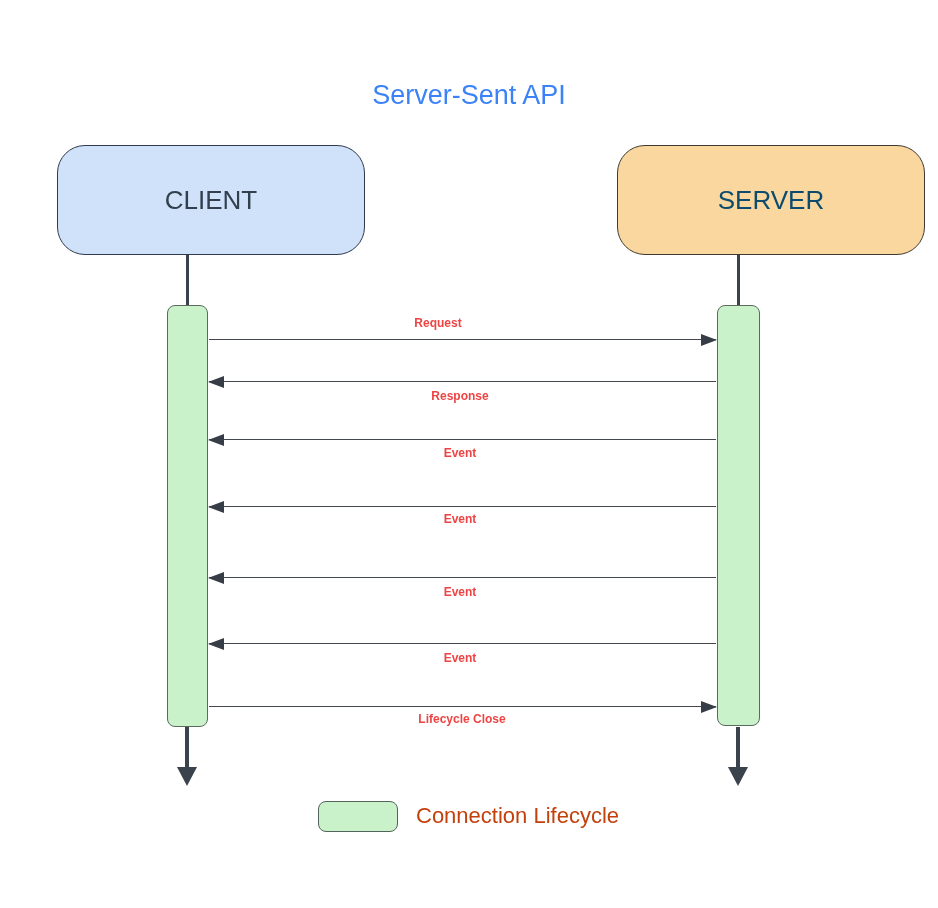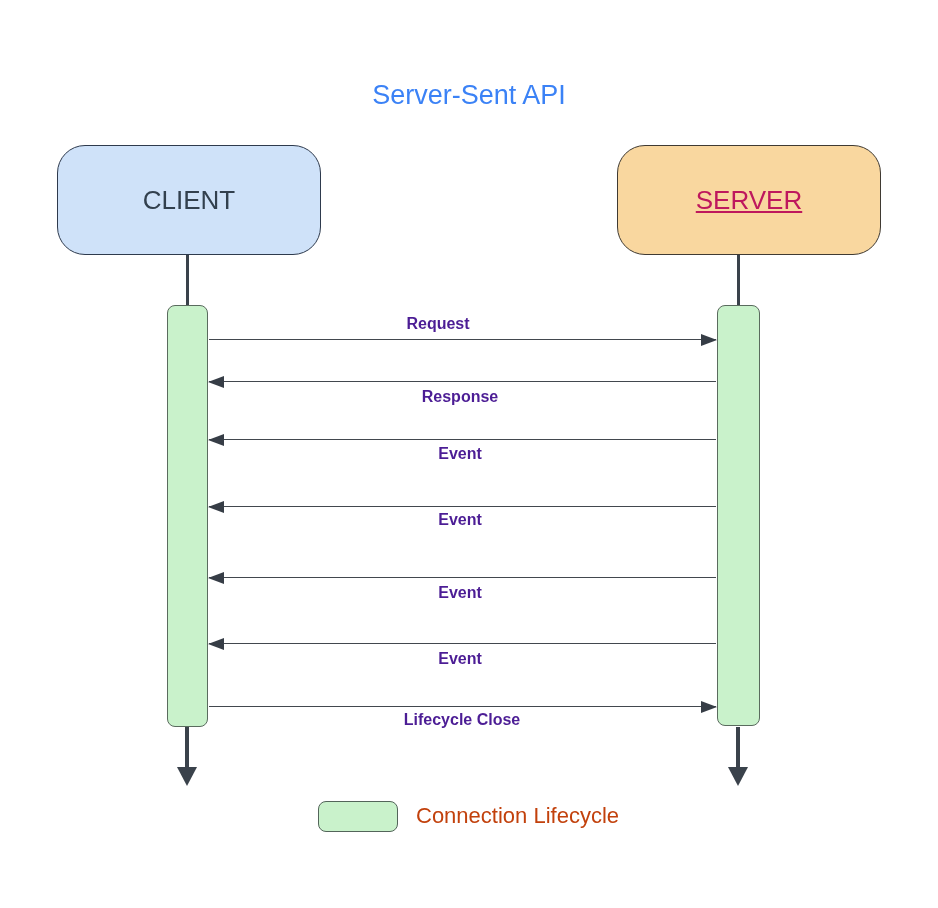--- a/index.html
+++ b/index.html
@@ -22,41 +22,40 @@
     width: 100%;
     text-align: center;
     font-size: 27px;
     font-weight: normal;
     color: #3b82f6;
     line-height: 32px;
   }
   .actor {
     position: absolute;
     top: 145px;
-    width: 264px;
+    width: 308px;
     height: 110px;
     border-radius: 28px;
     display: flex;
     align-items: center;
     justify-content: center;
     font-size: 26px;
     box-sizing: border-box;
   }
   .actor-client {
     left: 57px;
     background: #cfe2f9;
     border: 1.5px solid #2e3a4d;
     color: #32404e;
   }
   .actor-server {
     left: 617px;
     background: #f9d79f;
     border: 1.5px solid #3f3a33;
-    color: #be185d;
-    text-decoration: underline;
+    color: #0c4a6e;
   }
   .lifeline-top {
     position: absolute;
     top: 255px;
     height: 50px;
     width: 3px;
     background: #3a424b;
   }
   .lifeline-top.client { left: 186px; }
   .lifeline-top.server { left: 737px; }
@@ -110,23 +109,23 @@
   }
   .arrow-head.left {
     left: 208px;
     border-right: 16px solid #363d46;
     border-top: 6px solid transparent;
     border-bottom: 6px solid transparent;
   }
   .msg-label {
     position: absolute;
     transform: translateX(-50%);
-    font-size: 16px;
+    font-size: 12px;
     font-weight: bold;
-    color: #4c1d95;
+    color: #ef4444;
     white-space: nowrap;
     line-height: 19px;
     text-align: center;
   }
   .legend-swatch {
     position: absolute;
     left: 318px;
     top: 801px;
     width: 80px;
     height: 31px;

